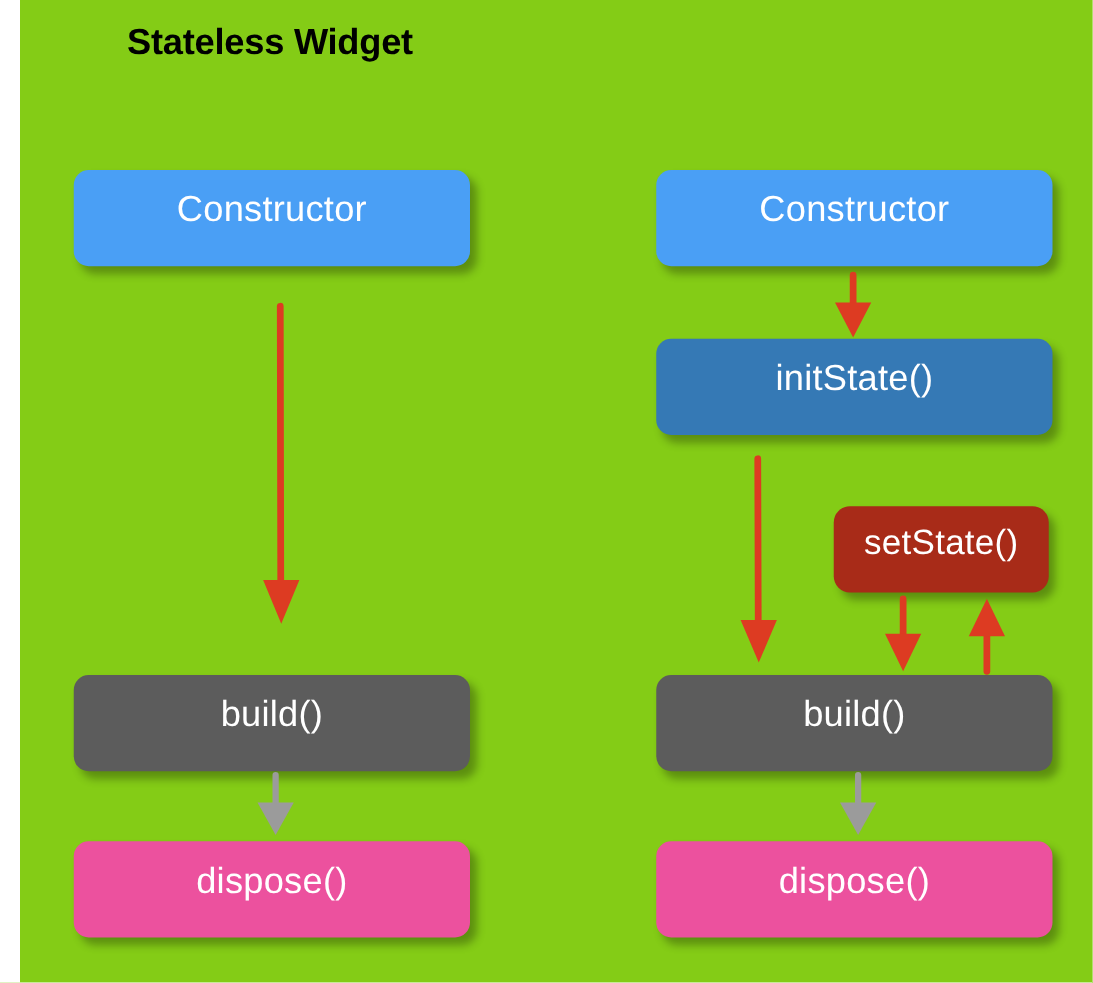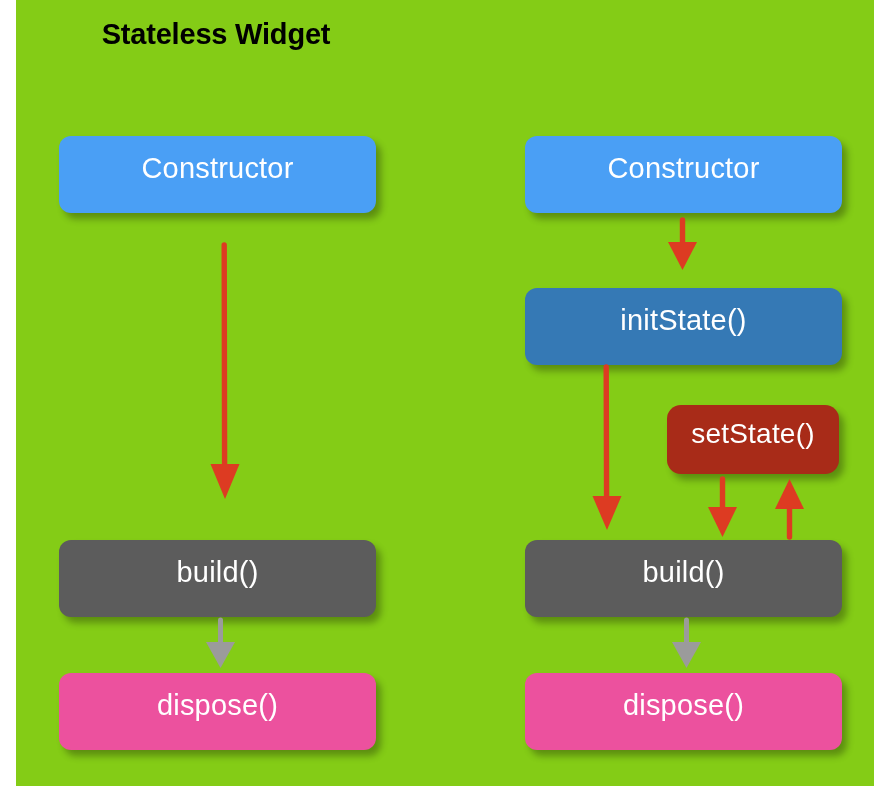--- a/index.html
+++ b/index.html
@@ -85,30 +85,30 @@
 
   <div class="node" style="left:509px; top:136px; width:317px; height:77px; background:#4a9ff5;">Constructor</div>
 
   <div class="arrow" style="left:648px; top:218px;">
     <svg width="38" height="56" viewBox="0 0 38 56">
       <path d="M18.5 2 L18.5 26" stroke="#dd3b22" stroke-width="5.4" stroke-linecap="round" fill="none"></path>
       <path d="M4 24 L33 24 L18.5 52 Z" fill="#dd3b22"></path>
     </svg>
   </div>
 
-  <div class="node" style="left:509px; top:288px; width:317px; height:77px; background:#3579b5;">initState()</div>
+  <div class="node" style="left:509px; top:271px; width:317px; height:77px; background:#3579b5;">initState()</div>
 
   <div class="arrow" style="left:572px; top:365px;">
     <svg width="40" height="172" viewBox="0 0 40 172">
       <path d="M18.2 2 L18.6 136" stroke="#dd3b22" stroke-width="5.4" stroke-linecap="round" fill="none"></path>
       <path d="M4.5 131 L33.5 131 L19 165 Z" fill="#dd3b22"></path>
     </svg>
   </div>
 
-  <div class="node small" style="left:651px; top:405px; width:172px; height:69px; background:#a82b18;border-radius:14px;">setState()</div>
+  <div class="node small" style="left:651px; top:405px; width:172px; height:69px; background:#a82b18;">setState()</div>
 
   <div class="arrow" style="left:688px; top:477px;">
     <svg width="38" height="64" viewBox="0 0 38 64">
       <path d="M18.5 2 L18.5 32" stroke="#dd3b22" stroke-width="5.4" stroke-linecap="round" fill="none"></path>
       <path d="M4 30 L33 30 L18.5 60 Z" fill="#dd3b22"></path>
     </svg>
   </div>
 
   <div class="arrow" style="left:755px; top:475px;">
     <svg width="38" height="66" viewBox="0 0 38 66">

